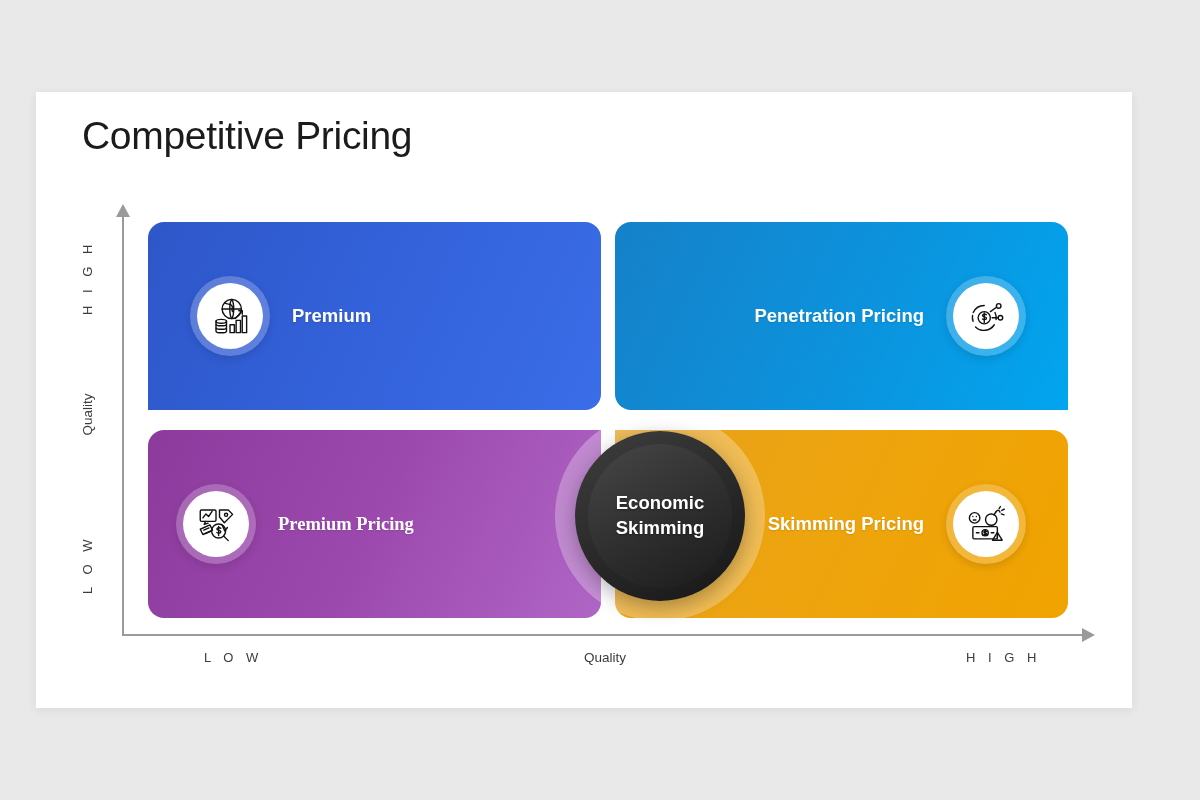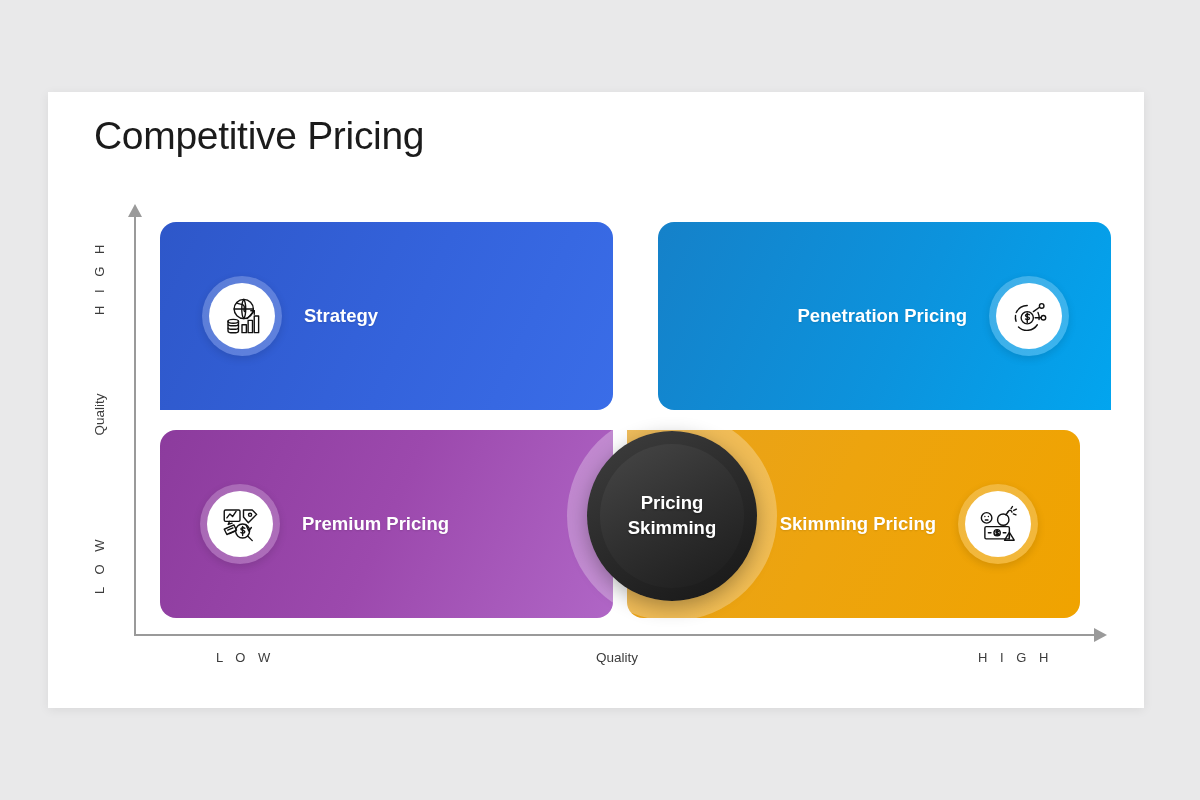--- a/index.html
+++ b/index.html
@@ -13,21 +13,21 @@
 
   body {
     background: #e9e9ea;
     font-family: "Liberation Sans", sans-serif;
     -webkit-font-smoothing: antialiased;
   }
 
   
   .slide {
     position: absolute;
-    left: 48px;
+    left: 36px;
     top: 92px;
     width: 1096px;
     height: 616px;
     background: #ffffff;
     box-shadow: 0 2px 10px rgba(0,0,0,0.07);
   }
 
   
   .header { position: absolute; left: 46px; top: 22px; }
 
@@ -127,28 +127,28 @@
     border-radius: 16px 16px 16px 0;
     justify-content: flex-start;
     padding-left: 42px;
   }
   .quad-q2 {               
     left: 579px; top: 130px;
     background: linear-gradient(115deg, #1581c9 0%, #0c93dd 55%, #02a5ef 100%);
     border-radius: 16px 16px 0 16px;
     justify-content: flex-end;
     padding-right: 42px;
-    margin-left: 31px;
   }
   .quad-q3 {               
     left: 112px; top: 338px;
     background: linear-gradient(115deg, #8c3b9d 0%, #9c49ad 50%, #b066c6 100%);
     border-radius: 16px 0 16px 16px;
     justify-content: flex-start;
-    padding-left: 40px;
+    padding-left: 28px;
+    font-family: Liberation Serif, serif;
   }
   .quad-q4 {               
     left: 579px; top: 338px;
     background: linear-gradient(115deg, #e7a01d 0%, #ef a20a 40%, #f0a300 100%);
     background: linear-gradient(115deg, #e8a21e 0%, #eda40e 45%, #f0a300 100%);
     border-radius: 0 16px 16px 16px;
     justify-content: flex-end;
     padding-right: 42px;
   }
 
@@ -267,21 +267,21 @@
                 <path d="M8 30v3c0 1.2 2.7 2.2 6 2.2s6-1 6-2.2v-3"></path>
                 <path d="M8 34v3c0 1.2 2.7 2.2 6 2.2s6-1 6-2.2v-3"></path>
                 <path d="M8 38v3c0 1.2 2.7 2.2 6 2.2s6-1 6-2.2v-3"></path>
                 <rect x="24" y="34" width="5" height="9"></rect>
                 <rect x="31" y="29" width="5" height="14"></rect>
                 <rect x="38" y="24" width="5" height="19"></rect>
               </svg>
             </span>
           </div>
         </div>
-        <div class="quad-label">Strategy</div>
+        <div class="quad-label">Premium</div>
       </div>
     </div>
 
     <div class="quad quad-q2">
       <div class="quad-inner">
         <div class="quad-label">Penetration Pricing</div>
         <div class="icon-badge">
           <div class="icon-badge-inner">
             <span>
               <svg width="42" height="42" viewBox="0 0 48 48" fill="none" stroke="#111" stroke-width="1.6" stroke-linecap="round" stroke-linejoin="round">
@@ -352,19 +352,19 @@
               </svg>
             </span>
           </div>
         </div>
       </div>
     </div>
 
     <div class="hub-halo"></div>
     <div class="hub">
       <div class="hub-text">
-        <span>Pricing</span><br>
+        <span>Economic</span><br>
         <span>Skimming</span>
       </div>
     </div>
 
   </div>
 </div>
 
 </body></html>

